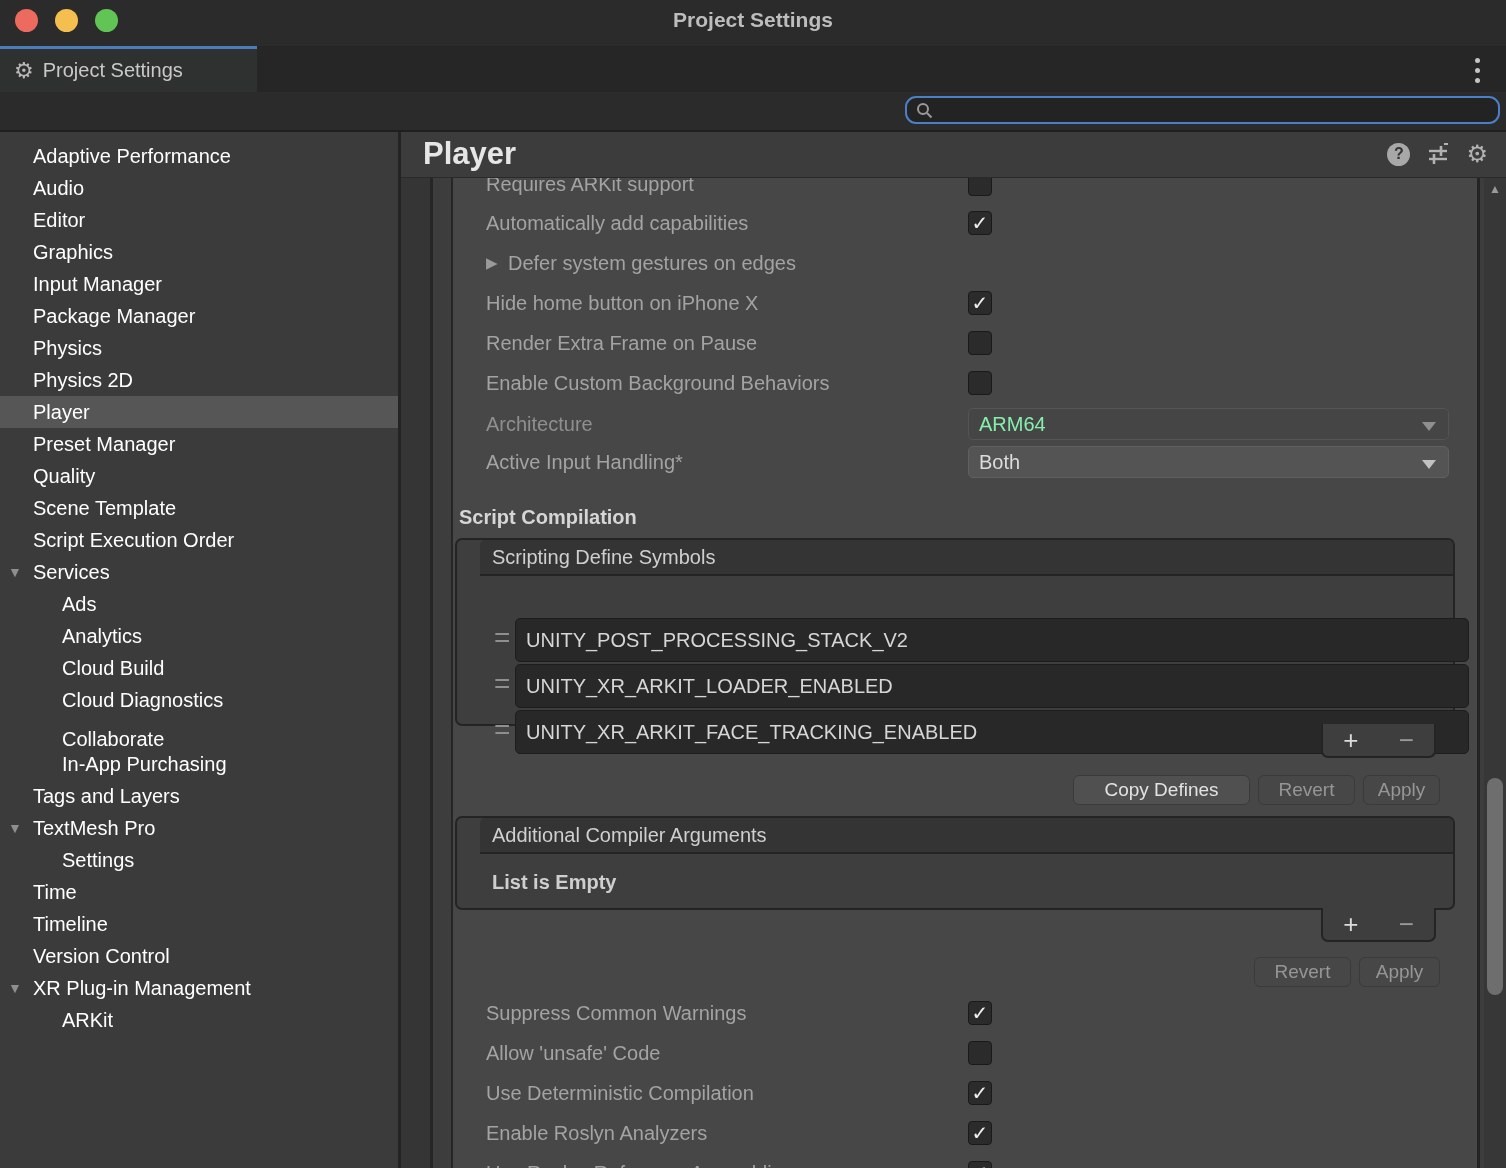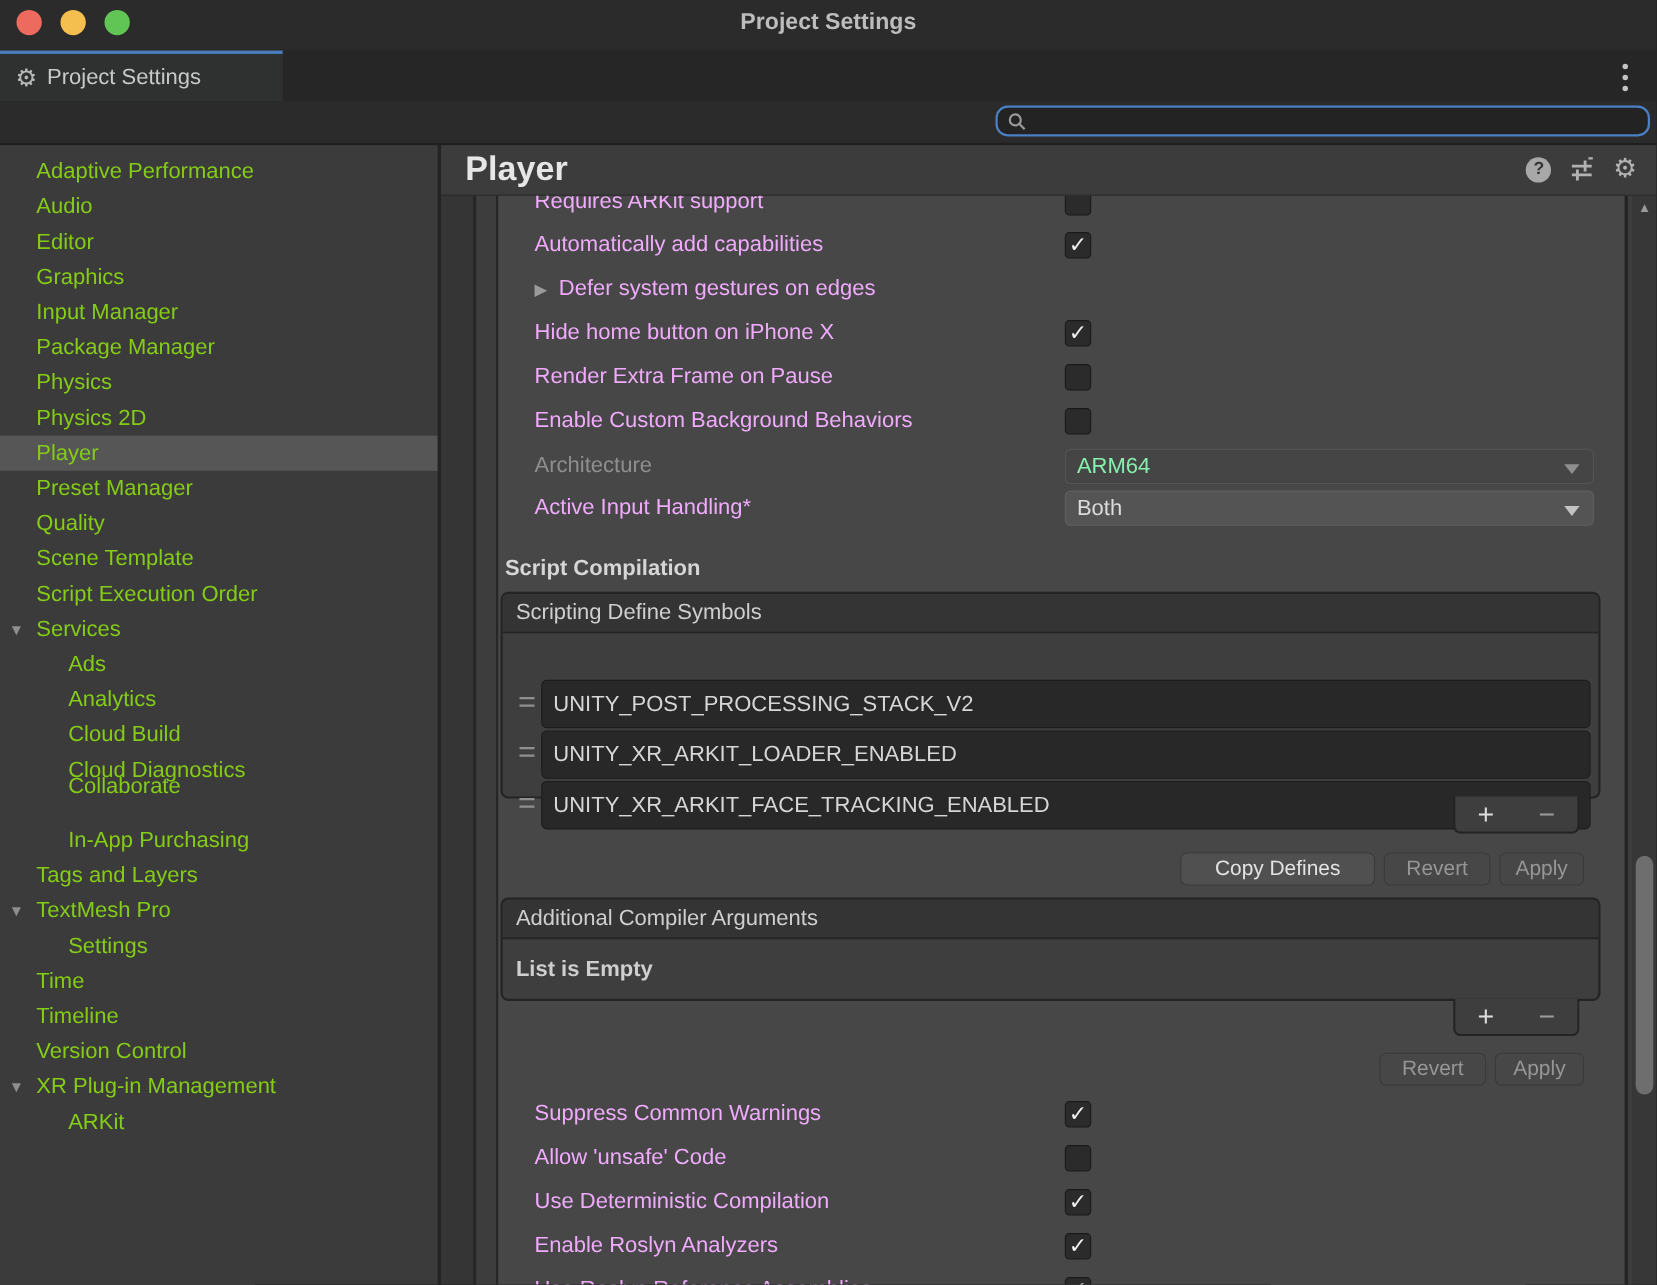--- a/index.html
+++ b/index.html
@@ -31,62 +31,62 @@
   .search svg{margin-left:9px;}
   .search input{background:transparent;border:none;outline:none;color:#d6d6d6;
     font-size:17px;width:540px;font-family:"Liberation Sans",sans-serif;}
   
   .bodyarea{position:absolute;left:0;top:132px;width:1506px;height:1036px;}
   .sidebar{position:absolute;left:0;top:0;width:398px;height:100%;background:#3b3b3b;overflow:hidden;}
   .split{position:absolute;left:398px;top:0;width:3px;height:100%;background:#242424;}
   .side-row{position:absolute;left:0;width:398px;height:32px;line-height:32px;font-size:20px;cursor:pointer;}
   .side-row.selected{background:#565656;}
   .side-row .tri{position:absolute;left:8px;top:0;font-size:14px;color:#8f8f8f;}
-  .side-label{position:absolute;left:33px;white-space:nowrap;color:#84cc16;}
+  .side-label{position:absolute;left:33px;white-space:nowrap;color:#ffffff;}
   .side-label.ind{left:62px;}
   
   .panel{position:absolute;left:401px;top:0;width:1105px;height:100%;background:#353535;}
   .panel-header{position:absolute;left:0;top:0;width:100%;height:46px;background:#3c3c3c;
     border-bottom:1px solid #2a2a2a;box-sizing:border-box;}
   .panel-title{position:absolute;left:22px;top:4px;font-size:31px;font-weight:bold;color:#e6e6e6;}
   .ph-icons{position:absolute;right:18px;top:10px;display:flex;gap:16px;align-items:center;}
   .help-ic{width:23px;height:23px;border-radius:50%;background:#a8a8a8;color:#333;
     font-weight:bold;font-size:16px;display:flex;align-items:center;justify-content:center;cursor:pointer;}
   .gear-ic{font-size:24px;color:#b2b2b2;line-height:1;cursor:pointer;}
   
   .gutter-line1{position:absolute;left:29px;top:46px;width:3px;height:990px;background:#262626;}
   .gutter-strip{position:absolute;left:32px;top:46px;width:18px;height:990px;background:#3d3d3d;}
   .gutter-line2{position:absolute;left:50px;top:46px;width:2px;height:990px;background:#262626;}
   .right-line{position:absolute;left:1076px;top:46px;width:3px;height:990px;background:#242424;}
   .right-strip{position:absolute;left:1079px;top:46px;width:4px;height:990px;background:#3d3d3d;}
   
   .content{position:absolute;left:52px;top:46px;width:1024px;height:990px;background:#474747;overflow:hidden;}
   .setting-row{position:absolute;left:0;width:100%;height:32px;}
   .setting-label{position:absolute;left:33px;top:50%;transform:translateY(-50%);
-    font-size:20px;color:#f0abfc;white-space:nowrap;}
+    font-size:20px;color:#a3a3a3;white-space:nowrap;}
   .setting-label.dim{color:#8f8f8f;}
   .fold-tri{position:absolute;left:33px;top:50%;transform:translateY(-50%);font-size:15px;color:#9a9a9a;}
   .fold-lab{left:55px;}
   .checkbox{position:absolute;left:515px;top:50%;transform:translateY(-50%);width:24px;height:24px;
     background:#2b2b2b;border:1px solid #1a1a1a;border-radius:4px;box-sizing:border-box;cursor:pointer;
     display:flex;align-items:center;justify-content:center;}
   .checkbox .mark{color:#efefef;font-size:20px;line-height:1;}
   .dropdown{position:absolute;left:515px;top:50%;transform:translateY(-50%);width:481px;height:32px;
     box-sizing:border-box;border-radius:5px;display:flex;align-items:center;cursor:pointer;
     background:#545454;border:1px solid #606060;}
   .dropdown .dd-text{margin-left:10px;font-size:20px;color:#dcdcdc;}
   .dropdown .caret{position:absolute;right:12px;top:13px;width:0;height:0;
     border-left:7px solid transparent;border-right:7px solid transparent;border-top:9px solid #c2c2c2;}
   .dropdown.disabled{background:#454545;border-color:#545454;cursor:default;}
   .dropdown.disabled .dd-text{color:#86efac;}
   .dropdown.disabled .caret{border-top-color:#8f8f8f;}
   .section-title{position:absolute;left:6px;font-size:20px;font-weight:bold;color:#d6d6d6;white-space:nowrap;}
   
   .gbox{position:absolute;left:2px;width:1000px;box-sizing:border-box;background:#3e3e3e;
-    border:2px solid #242424;border-radius:7px;}
+    border:2px solid #242424;border-radius:7px;padding-left:23px;}
   .gbox-header{height:34px;line-height:34px;background:#343434;border-bottom:2px solid #242424;
     border-radius:5px 5px 0 0;padding-left:12px;font-size:20px;color:#cfcfcf;}
   .sym-row{position:absolute;left:0;width:100%;height:44px;}
   .sym-handle{position:absolute;left:14px;top:4px;font-size:28px;color:#8f8f8f;cursor:grab;}
   .sym-field{position:absolute;left:35px;top:0;width:954px;height:44px;box-sizing:border-box;
     background:#282828;border:1px solid #1d1d1d;border-radius:5px;color:#d6d6d6;font-size:20px;
     padding-left:10px;font-family:"Liberation Sans",sans-serif;outline:none;}
   .empty-text{position:absolute;left:12px;top:50%;transform:translateY(-50%);font-size:20px;color:#cfcfcf;font-weight:bold;}
   .list-footer{position:absolute;width:115px;height:34px;box-sizing:border-box;background:#3e3e3e;
     border:2px solid #242424;border-top:none;border-radius:0 0 7px 7px;
@@ -186,21 +186,21 @@
         </div>
         <div class="side-row" style="top: 488px;">
           <span class="side-label ind">Analytics</span>
         </div>
         <div class="side-row" style="top: 520px;">
           <span class="side-label ind">Cloud Build</span>
         </div>
         <div class="side-row" style="top: 552px;">
           <span class="side-label ind">Cloud Diagnostics</span>
         </div>
-        <div class="side-row" style="top: 567px;">
+        <div class="side-row" style="top: 591px;">
           <span class="side-label ind">Collaborate</span>
         </div>
         <div class="side-row" style="top: 616px;">
           <span class="side-label ind">In-App Purchasing</span>
         </div>
         <div class="side-row" style="top: 648px;">
           <span class="side-label">Tags and Layers</span>
         </div>
         <div class="side-row" style="top: 680px;">
           <span class="tri">▼</span>

